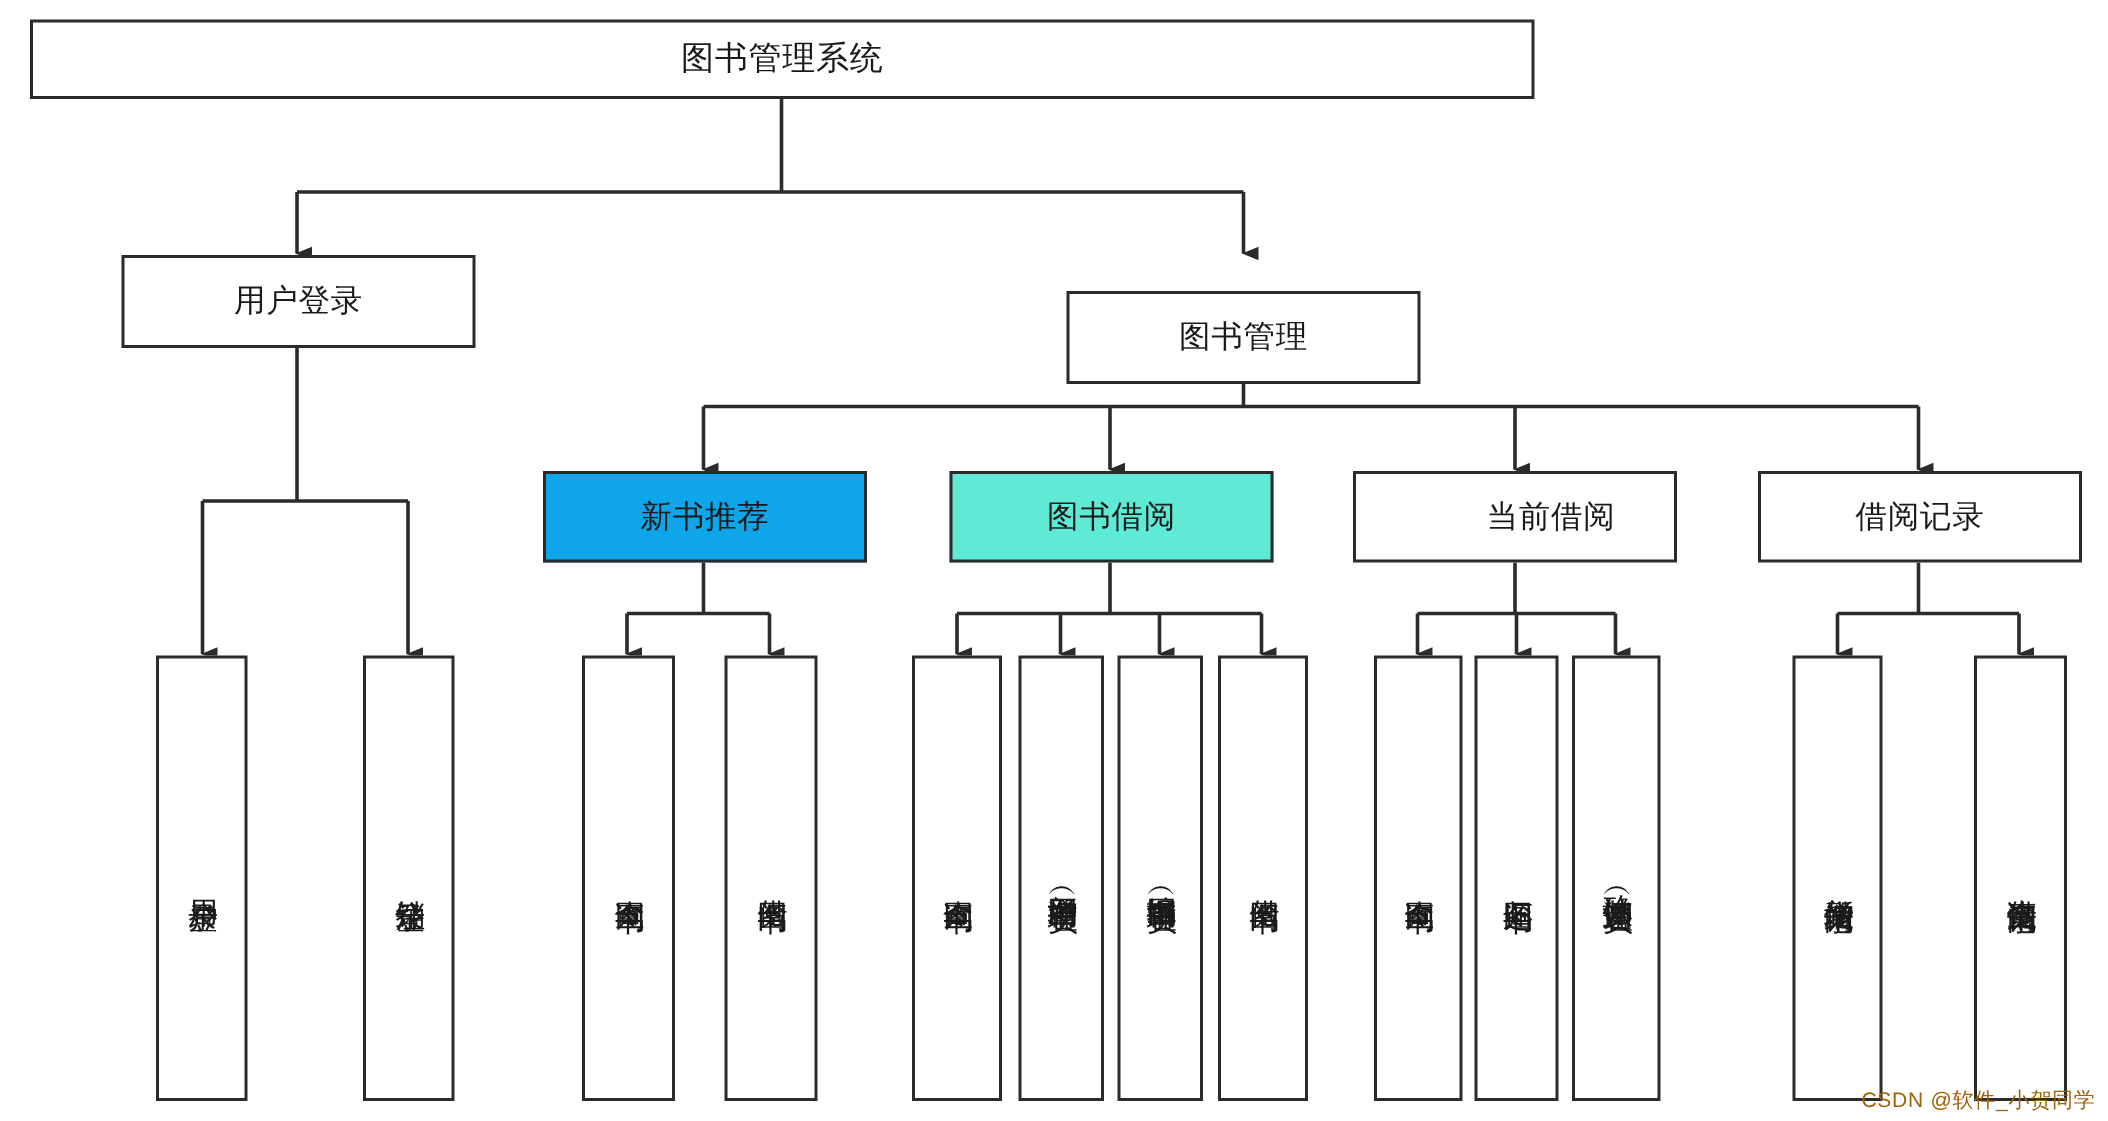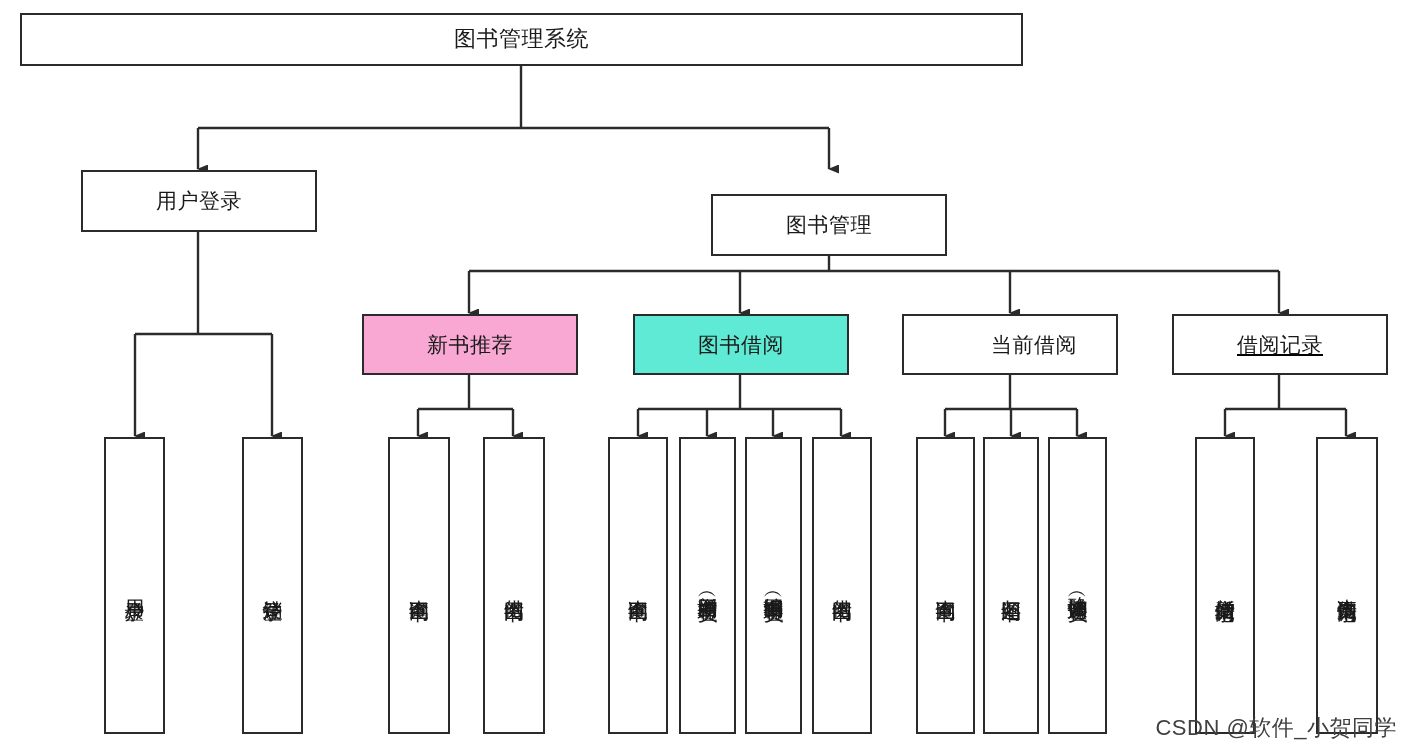--- a/index.html
+++ b/index.html
@@ -51,22 +51,22 @@
     text-orientation: upright;
     line-height: 1.05;
     letter-spacing: 1px;
     font-size: 20px;
   }
   .node-box.root .node-label { font-size: 22px; }
   .watermark {
     position: absolute;
     right: 8px;
     bottom: 4px;
-    color: #404040;
-    font-size: 22px;
+    color: #a16207;
+    font-size: 14px;
     letter-spacing: 0.5px;
     white-space: nowrap;
     pointer-events: none;
   }
 </style>
 </head>
 <body>
 
 <div id="diagram-root">
 
@@ -117,30 +117,30 @@
     <span class="node-label">图书管理系统</span>
   </div>
 
   <div class="node-box" style="left: 81px; top: 170px; width: 236px; height: 62px; border-color: rgb(43, 43, 43); background: rgb(255, 255, 255);">
     <span class="node-label">用户登录</span>
   </div>
   <div class="node-box" style="left: 711px; top: 170px; width: 236px; height: 62px; border-color: rgb(43, 43, 43); background: rgb(255, 255, 255); margin-top: 24px;">
     <span class="node-label">图书管理</span>
   </div>
 
-  <div class="node-box" style="left: 362px; top: 314px; width: 216px; height: 61px; border-color: rgb(43, 43, 43); background: #f9a8d4;">
+  <div class="node-box" style="left: 362px; top: 314px; width: 216px; height: 61px; border-color: rgb(43, 43, 43); background: #0ea5e9;">
     <span class="node-label">新书推荐</span>
   </div>
   <div class="node-box" style="left: 633px; top: 314px; width: 216px; height: 61px; border-color: rgb(43, 43, 43); background: #5eead4;">
     <span class="node-label">图书借阅</span>
   </div>
   <div class="node-box" style="left: 902px; top: 314px; width: 216px; height: 61px; border-color: rgb(43, 43, 43); background: rgb(255, 255, 255); padding-left: 48px;">
     <span class="node-label">当前借阅</span>
   </div>
-  <div class="node-box" style="left: 1172px; top: 314px; width: 216px; height: 61px; border-color: rgb(43, 43, 43); background: rgb(255, 255, 255); text-decoration: underline;">
+  <div class="node-box" style="left: 1172px; top: 314px; width: 216px; height: 61px; border-color: rgb(43, 43, 43); background: rgb(255, 255, 255);">
     <span class="node-label">借阅记录</span>
   </div>
 
   <div class="node-box vertical" style="left: 104px; top: 437px; width: 61px; height: 297px; border-color: rgb(43, 43, 43); background: rgb(255, 255, 255);">
     <span class="node-label">用户登录</span>
   </div>
   <div class="node-box vertical" style="left: 242px; top: 437px; width: 61px; height: 297px; border-color: rgb(43, 43, 43); background: rgb(255, 255, 255);">
     <span class="node-label">注销登录</span>
   </div>
   <div class="node-box vertical" style="left: 388px; top: 437px; width: 62px; height: 297px; border-color: rgb(43, 43, 43); background: rgb(255, 255, 255);">

